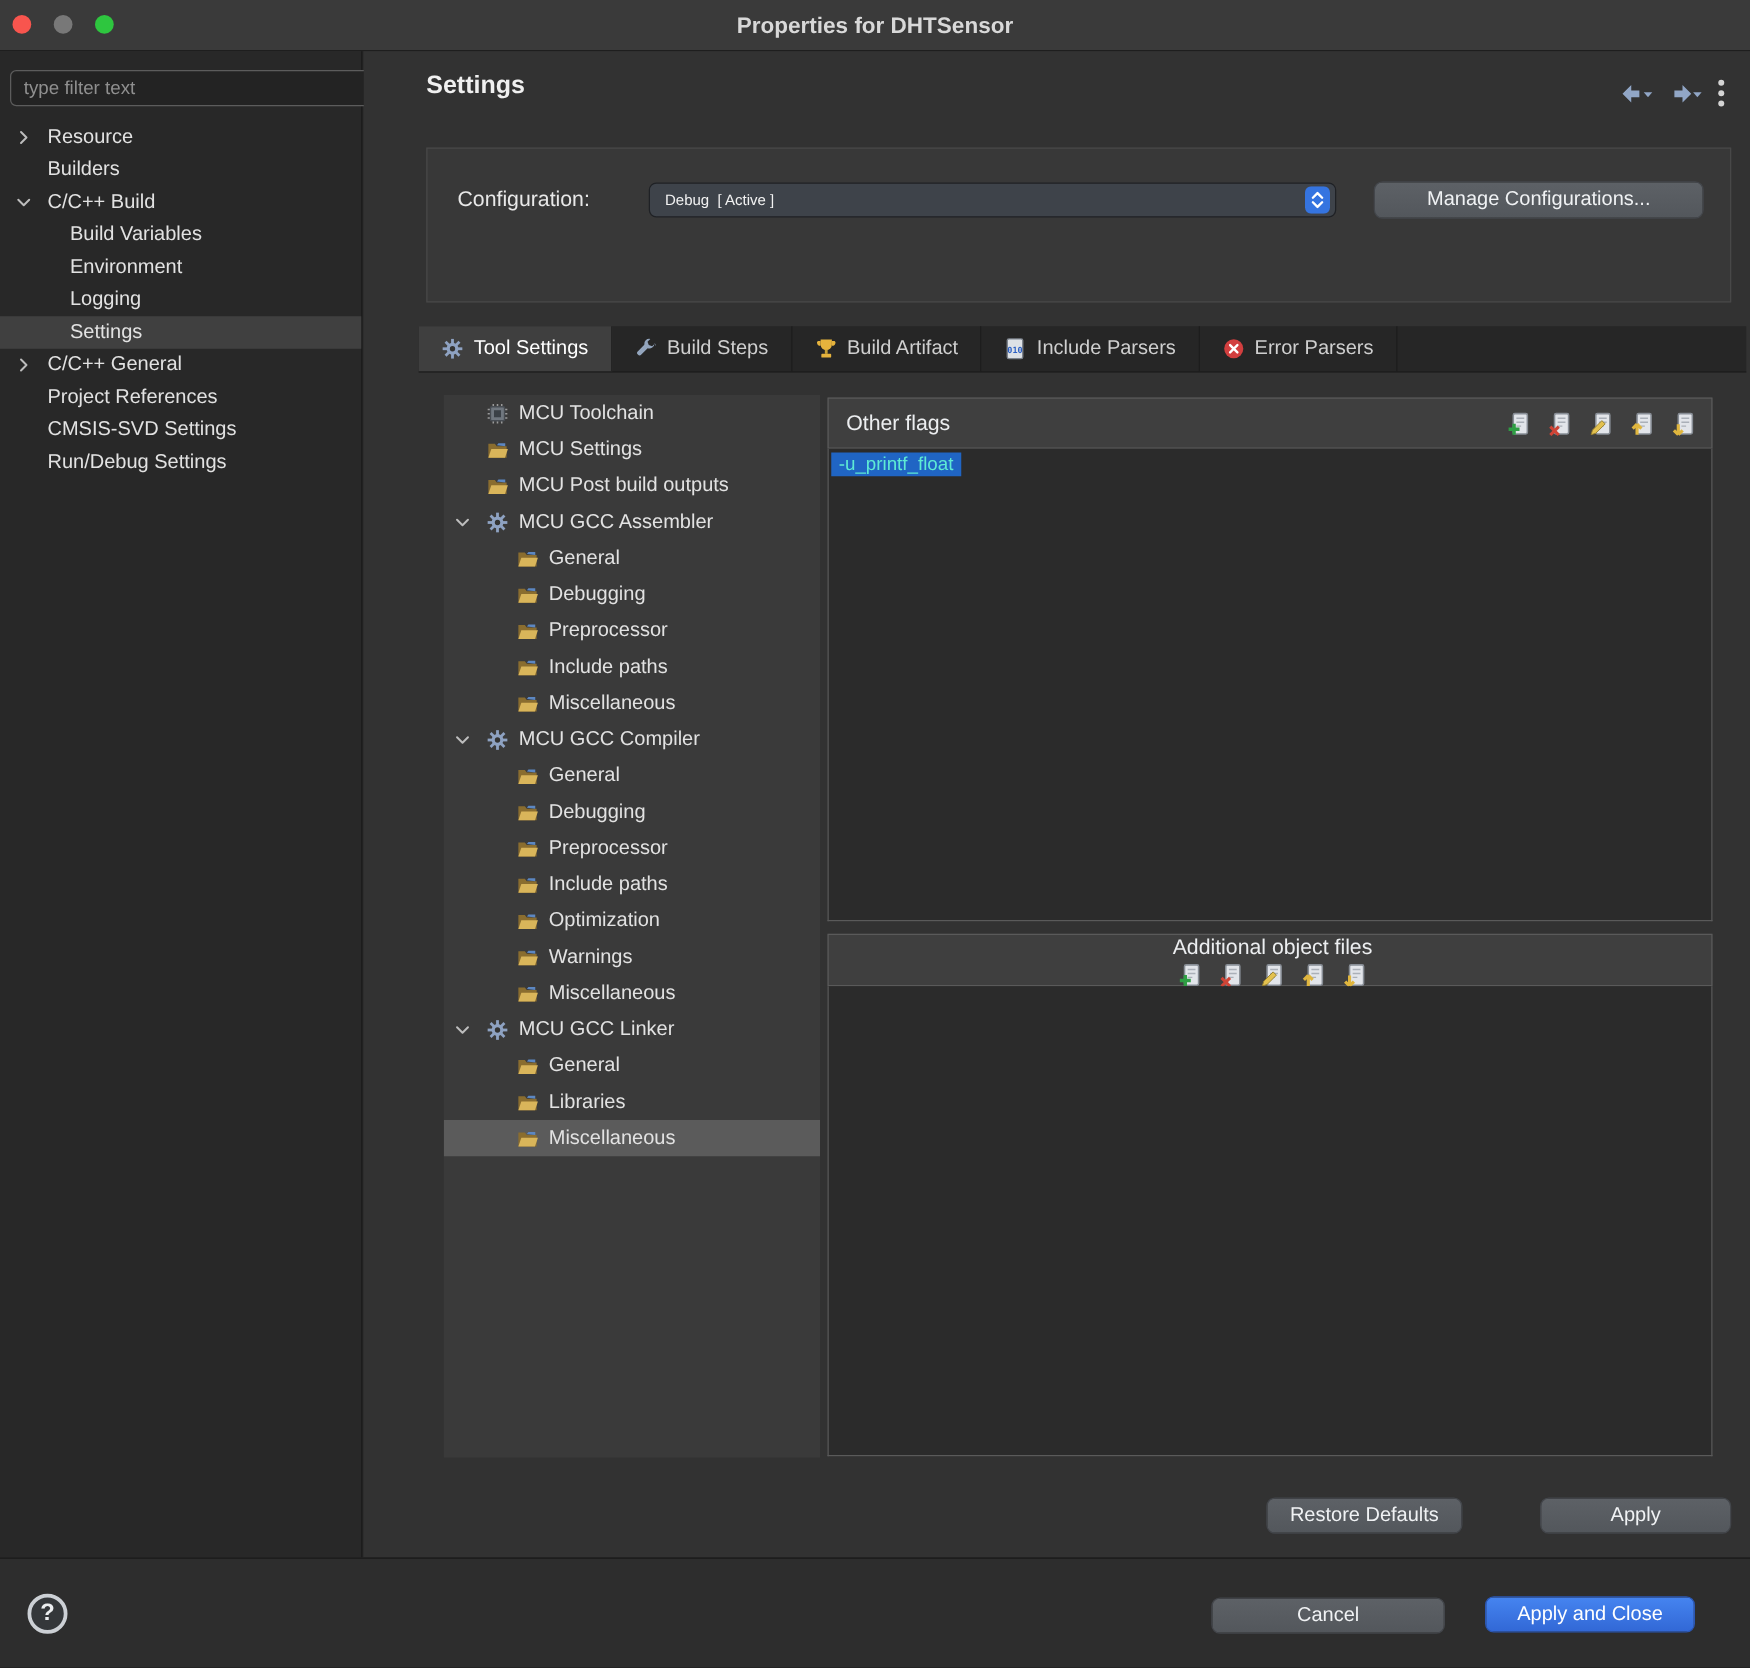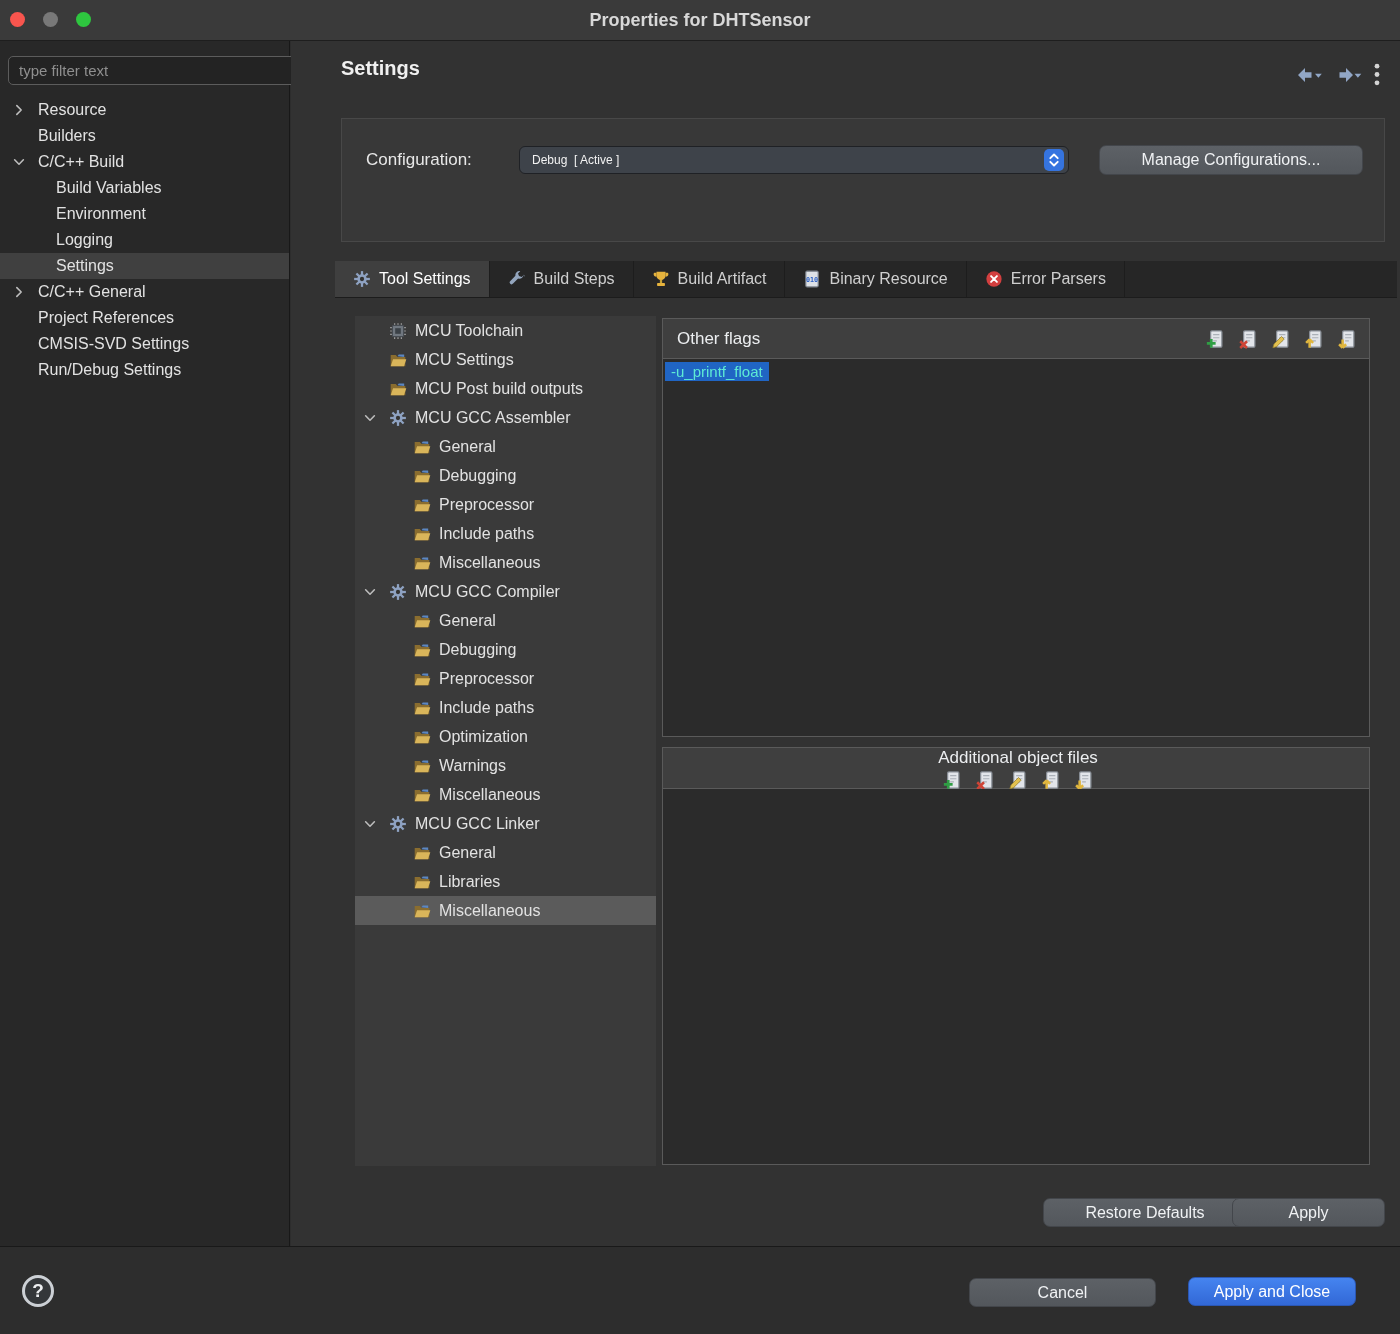--- a/index.html
+++ b/index.html
@@ -63,21 +63,21 @@
   .tb-btn{width:24px;height:24px;display:flex;align-items:center;justify-content:center;}
   .tbic{width:20px;height:20px;display:block;}
   .lbody{position:absolute;background:#2b2b2b;border:1px solid #5a5a5a;border-top:none;box-sizing:border-box;padding:3px 2px;}
   #list0-hdr{left:371px;top:277px;width:708px;height:41px;}
   #list0-body{left:371px;top:318px;width:708px;height:378px;}
   #list1-hdr{left:371px;top:706px;width:708px;height:42px;flex-direction:column;}
   #list1-body{left:371px;top:748px;width:708px;height:376px;}
   .flag-item{display:inline-block;font-size:15px;padding:1px 6px;color:#e4e4e4;}
   .flag-item.sel{background:#2065c4;color:#5eead4;}
 
-  #restore-btn{position:absolute;left:752px;top:1157px;width:204px;height:29px;text-align:center;}
+  #restore-btn{position:absolute;left:722px;top:1157px;width:157px;height:29px;text-align:center;}
   #apply-btn{position:absolute;left:941px;top:1157px;width:153px;height:29px;}
 
   
   .footer{position:absolute;left:0;top:1246px;width:1400px;height:88px;background:#2d2d2d;border-top:1px solid #191919;box-sizing:border-box;}
   .help-btn{position:absolute;left:22px;top:28px;width:32px;height:32px;border-radius:50%;border:3px solid #ccd0d5;background:#34373a;
             color:#eceef0;font-weight:bold;font-size:19px;display:flex;align-items:center;justify-content:center;box-sizing:border-box;}
   #cancel-btn{position:absolute;left:969px;top:31px;width:187px;height:29px;}
   #apply-close-btn{position:absolute;left:1188px;top:30px;width:168px;height:29px;
                    background:linear-gradient(#4584f0,#3268d6);border:1px solid #2b57b4;color:#ffffff;}
 </style>
@@ -232,21 +232,21 @@
           </span>
           <span>Build Artifact</span>
         </div>
         <div class="tab">
           <span class="ticon">
             <svg class="ic" viewBox="0 0 16 16">
               <rect x="2.5" y="1" width="11" height="14" rx="1.2" fill="#dde1e6" stroke="#7c838c"></rect>
               <text x="8" y="10.8" font-size="6" text-anchor="middle" fill="#2b5fc4" font-weight="bold" font-family="monospace">010</text>
             </svg>
           </span>
-          <span>Binary Resource</span>
+          <span>Include Parsers</span>
         </div>
         <div class="tab">
           <span class="ticon">
             <svg class="ic" viewBox="0 0 16 16">
               <circle cx="8" cy="8" r="6.8" fill="#d23f3f"></circle>
               <path d="M5.4 5.4l5.2 5.2M10.6 5.4l-5.2 5.2" stroke="#fff" stroke-width="1.7" stroke-linecap="round"></path>
             </svg>
           </span>
           <span>Error Parsers</span>
         </div>

